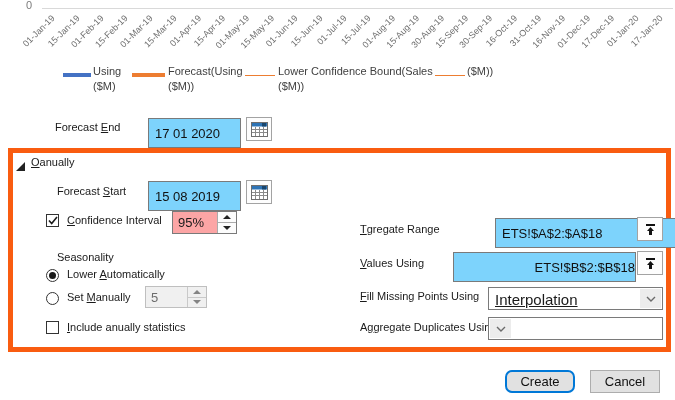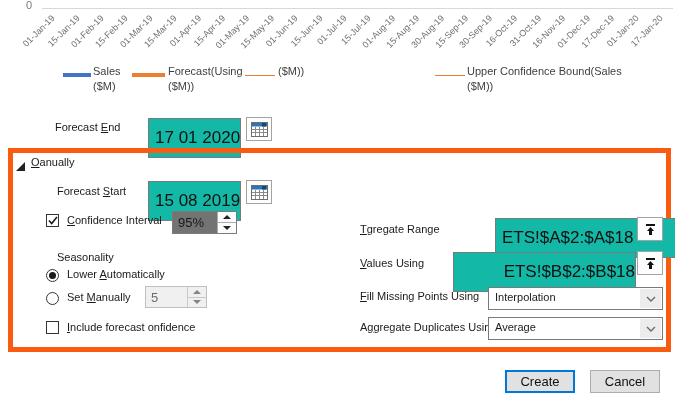--- a/index.html
+++ b/index.html
@@ -15,51 +15,51 @@
     font-size:9px; color:#6e6e6e; transform:rotate(-45deg); transform-origin:100% 0; }
 
   
   .lgd-swatch { position:absolute; }
   .lgd-text { position:absolute; font-size:11px; color:#404040; line-height:15px; }
   .c-blue { background:#4472C4; } .c-orange { background:#ED7D31; }
 
   
   .lbl { position:absolute; font-size:11px; white-space:nowrap; }
   .lbl u { text-decoration:underline; }
-  .txtin { position:absolute; height:40px; border:1px solid #7a7a7a; background:#14b8a6;
-    font-family:"Liberation Sans",sans-serif; font-size:17px; padding:0 0 0 6px; color:#111; outline:none; }
+  .txtin { position:absolute; height:30px; border:1px solid #7a7a7a; background:#7dd3fc;
+    font-family:"Liberation Sans",sans-serif; font-size:13px; padding:0 0 0 6px; color:#111; outline:none; }
   .icon-btn { position:absolute; width:26px; height:24px; border:1px solid #a3a3a3;
     background:#fdfdfd; display:flex; align-items:center; justify-content:center; }
 
   #options-box { left:8px; top:148px; width:663px; height:204px; border:5px solid #f95c10; }
 
   .checkbox { position:absolute; width:13px; height:13px; border:1px solid #333;
     background:#fff; display:flex; align-items:center; justify-content:center; }
   .radio { position:absolute; width:13px; height:13px; border:1px solid #333;
     border-radius:50%; background:#fff; display:flex; align-items:center; justify-content:center; }
   .radio .dot { width:7px; height:7px; border-radius:50%; background:#1a1a1a; }
 
-  .spinner { position:absolute; border:1px solid #7a7a7a; background:#737373; display:flex; }
+  .spinner { position:absolute; border:1px solid #7a7a7a; background:#fca5a5; display:flex; }
   .spinner .val { flex:1; font-size:13px; padding:3px 0 0 5px; }
   .spin-btns { width:19px; border-left:1px solid #ababab; display:flex; flex-direction:column; }
   .spin-btns > div { flex:1; display:flex; align-items:center; justify-content:center; background:#fcfcfc; }
   .spin-btns > div:first-child { border-bottom:1px solid #ababab; }
   .arr-up { width:0; height:0; border-left:4px solid transparent; border-right:4px solid transparent; border-bottom:4px solid #222; }
   .arr-dn { width:0; height:0; border-left:4px solid transparent; border-right:4px solid transparent; border-top:4px solid #222; }
 
   .spinner.disabled { border-color:#bfbfbf; background:#f0f0f0; }
   .spinner.disabled .val { color:#6d6d6d; }
   .spinner.disabled .spin-btns { border-left-color:#c9c9c9; }
   .spinner.disabled .spin-btns > div { background:#f0f0f0; }
   .spinner.disabled .spin-btns > div:first-child { border-bottom-color:#c9c9c9; }
   .spinner.disabled .arr-up { border-bottom-color:#848484; }
   .spinner.disabled .arr-dn { border-top-color:#848484; }
 
   .combo { position:absolute; height:23px; border:1px solid #7a7a7a; background:#fff; display:flex; }
-  .combo .val { flex:1; font-size:11px; padding:3px 0 0 6px; white-space:nowrap; overflow:hidden; }
+  .combo .val { flex:1; font-size:15px; padding:3px 0 0 6px; white-space:nowrap; overflow:hidden;text-decoration:underline; }
   .combo .chev { width:21px; margin:1px; background:#ececec; display:flex; align-items:center; justify-content:center; }
 
   .btn { position:absolute; width:70px; height:23px; background:#e1e1e1; border:1px solid #adadad;
     font-family:"Liberation Sans",sans-serif; font-size:13px; color:#111;
     display:flex; align-items:center; justify-content:center; }
   .btn.default { border:2px solid #0078D7; }
 </style>
 </head>
 <body>
 
@@ -142,38 +142,38 @@
       <span>01-Jan-20</span>
     </div>
     <div class="tick" style="left: 657.5px;">
       <span>17-Jan-20</span>
     </div>
   </div>
 
 <div>
   <div class="lgd-swatch c-blue" style="left:63px;top:73px;width:28px;height:4px;"></div>
   <div class="lgd-text" style="left:93px;top:64px;">
-    <div>Sales</div>
+    <div>Using</div>
       <div>($M)</div>
   </div>
 
   <div class="lgd-swatch c-orange" style="left:132px;top:73px;width:33px;height:4px;"></div>
   <div class="lgd-text" style="left:168px;top:64px;">
     <div>Forecast(Using</div>
       <div>($M))</div>
   </div>
 
   <div class="lgd-swatch c-orange" style="left:245px;top:75px;width:30px;height:1px;"></div>
   <div class="lgd-text" style="left:278px;top:64px;">
+    <div>Lower Confidence Bound(Sales</div>
       <div>($M))</div>
   </div>
 
   <div class="lgd-swatch c-orange" style="left:435px;top:75px;width:30px;height:1px;"></div>
   <div class="lgd-text" style="left:467px;top:64px;">
-    <div>Upper Confidence Bound(Sales</div>
       <div>($M))</div>
   </div>
 </div>
 
 <div class="lbl" style="left:55px;top:121px;">
   <span>Forecast </span><u>E</u><span>nd</span>
 </div>
 <input class="txtin" style="left: 148px; top: 118px; width: 93px;" value="17 01 2020">
 <div class="icon-btn" style="left:246px;top:117px;">
   <svg width="17" height="15" viewBox="0 0 17 15">
@@ -260,21 +260,21 @@
         <span class="arr-up"></span>
       </div>
     <div>
         <span class="arr-dn"></span>
       </div>
   </div>
 </div>
 
 <div class="checkbox" style="left:46px;top:321px;"></div>
 <div class="lbl" style="left:67px;top:321px;">
-  <span></span><u>I</u><span>nclude forecast onfidence</span>
+  <span></span><u>I</u><span>nclude anually statistics</span>
 </div>
 
 <div class="lbl" style="left:360px;top:223px;">
   <span></span><u>T</u><span>gregate Range</span>
 </div>
 <input class="txtin" style="left: 453px; top: 218px; width: 183px; margin-left: 42px;" value="ETS!$A$2:$A$18">
 <div class="icon-btn" style="left:637px;top:217px;">
   <svg width="13" height="13" viewBox="0 0 13 13">
     <rect x="2" y="1" width="9" height="2" fill="#111"></rect>
     <polygon points="6.5,4 10,8 8,8 8,12 5,12 5,8 3,8" fill="#111"></polygon>
@@ -301,22 +301,21 @@
     <svg width="10" height="6" viewBox="0 0 10 6">
         <polyline points="1,1 5,5 9,1" fill="none" stroke="#6a6a6a" stroke-width="1.4"></polyline>
       </svg>
   </div>
 </div>
 
 <div class="lbl" style="left:360px;top:321px;">
   <span>A</span><u>g</u><span>gregate Duplicates Using</span>
 </div>
 <div class="combo" style="left:488px;top:317px;width:175px;">
-  <div class="val">Average</div>
   <div class="chev">
     <svg width="10" height="6" viewBox="0 0 10 6">
         <polyline points="1,1 5,5 9,1" fill="none" stroke="#6a6a6a" stroke-width="1.4"></polyline>
       </svg>
   </div>
 </div>
 
-<button class="btn default" style="left:505px;top:370px;">Create</button>
+<button class="btn default" style="left:505px;top:370px;border-radius:7px;">Create</button>
 <button class="btn" style="left:590px;top:370px;">Cancel</button>
 
 </body></html>

